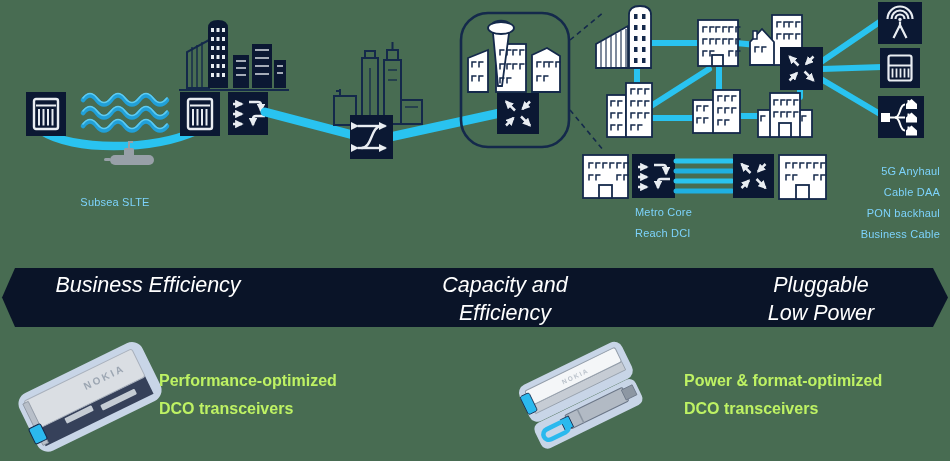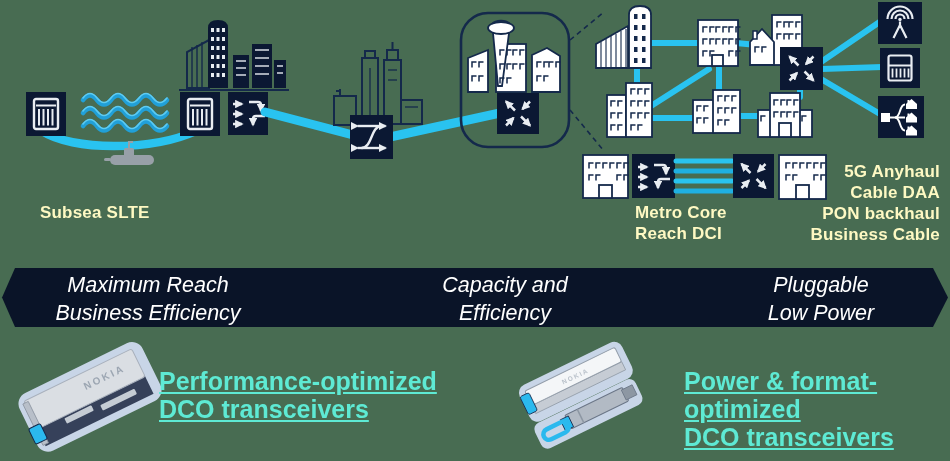--- a/index.html
+++ b/index.html
@@ -3,32 +3,32 @@
 <meta charset="utf-8">
 <style>
   html,body{margin:0;padding:0;}
   .stage{
     position:relative;width:950px;height:461px;overflow:hidden;
     background:#486C52;
     font-family:"Liberation Sans", sans-serif;
   }
   .stage svg{position:absolute;left:0;display:block;}
   .lbl{
-    position:absolute;color:#fef9c3;font-weight:bold;
-    font-size:17px;line-height:21px;letter-spacing:0.2px;
+    position:absolute;color:#7dd3fc;font-weight:normal;
+    font-size:11px;line-height:21px;letter-spacing:0.2px;
   }
   .lbl span{display:block;}
   .banner-seg{
     position:absolute;top:271px;color:#FFFFFF;font-style:italic;
     font-size:21.5px;line-height:28px;text-align:center;font-weight:500;
   }
   .banner-seg span{display:block;}
   .prod{
-    position:absolute;top:367px;color:#5eead4;font-weight:bold;
-    font-size:25px;line-height:28px;text-decoration:underline;
+    position:absolute;top:367px;color:#bef264;font-weight:bold;
+    font-size:16px;line-height:28px;
   }
   .prod span{display:block;}
 </style>
 </head>
 <body>
 
 <div class="stage">
 
   <svg width="950" height="260" style="top:0">
     <defs>
@@ -351,39 +351,38 @@
         <use href="#wpair" x="786" y="163"></use>
           <use href="#wpair" x="800" y="163"></use>
           <use href="#wpair" x="814" y="163"></use>
         <use href="#wpair" x="786" y="175"></use>
           <use href="#wpair" x="814" y="175"></use>
         <rect x="796" y="185" width="13" height="14" fill="#FFFFFF" stroke="#14294B" stroke-width="1.8"></rect>
       </g>
     </g>
   </svg>
 
-  <div class="lbl" style="left:40px;top:202px;width:150px;">
+  <div class="lbl" style="left:40px;top:192px;width:150px;text-align:center">
     <span>Subsea SLTE</span>
   </div>
   <div class="lbl" style="left:635px;top:202px">
     <span>Metro Core</span>
     <span>Reach DCI</span>
   </div>
   <div class="lbl" style="left:790px;top:161px;width:150px;text-align:right">
     <span>5G Anyhaul</span>
     <span>Cable DAA</span>
     <span>PON backhaul</span>
     <span>Business Cable</span>
   </div>
 
   <svg width="950" height="75" style="top:260px">
     <polygon points="15,8 933,8 948,37.5 933,67 15,67 2,37.5" fill="#0A1428"></polygon>
   </svg>
   <div class="banner-seg" style="left:0;width:296px">
-    <span>Maximum Reach</span>
     <span>Business Efficiency</span>
   </div>
   <div class="banner-seg" style="left:355px;width:300px">
     <span>Capacity and</span>
     <span>Efficiency</span>
   </div>
   <div class="banner-seg" style="left:671px;width:300px">
     <span>Pluggable</span>
     <span>Low Power</span>
   </div>

